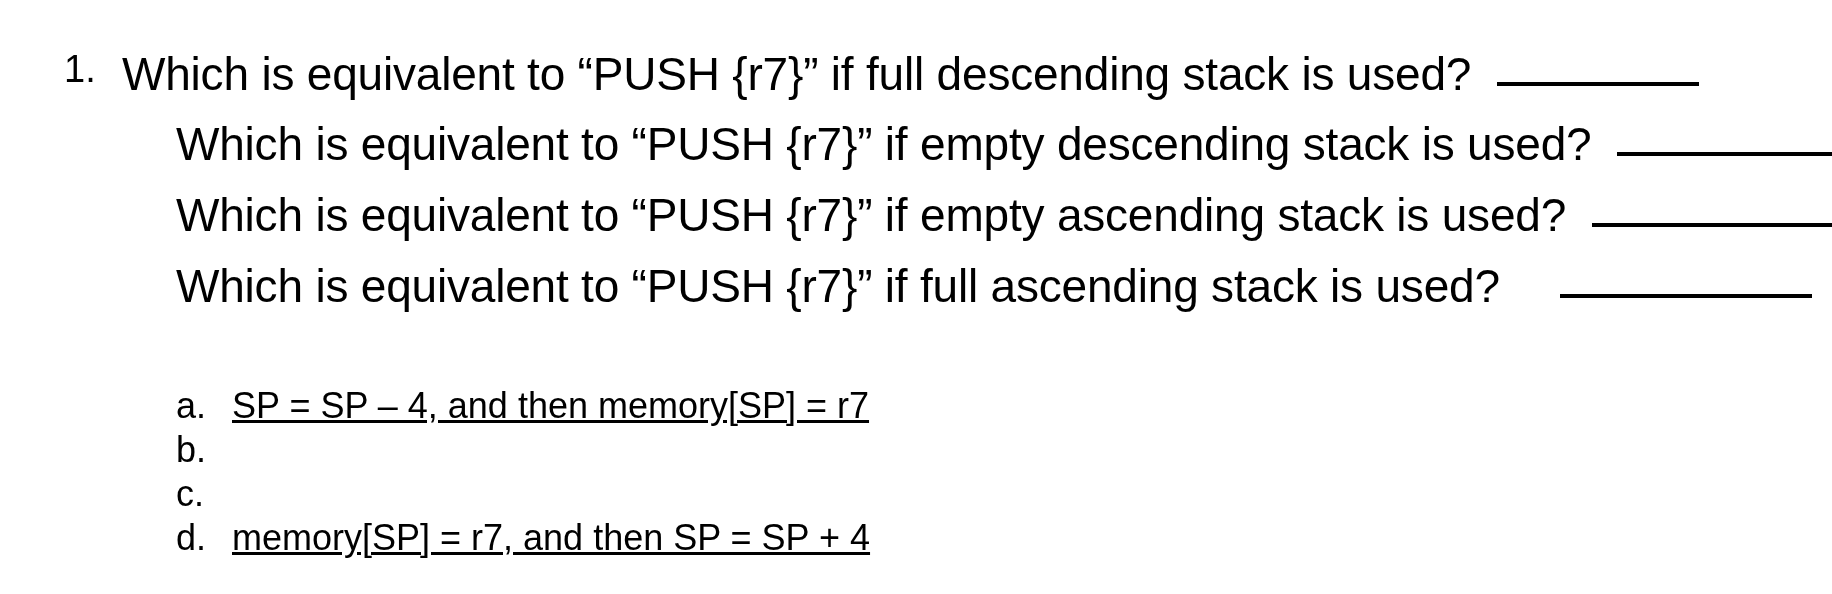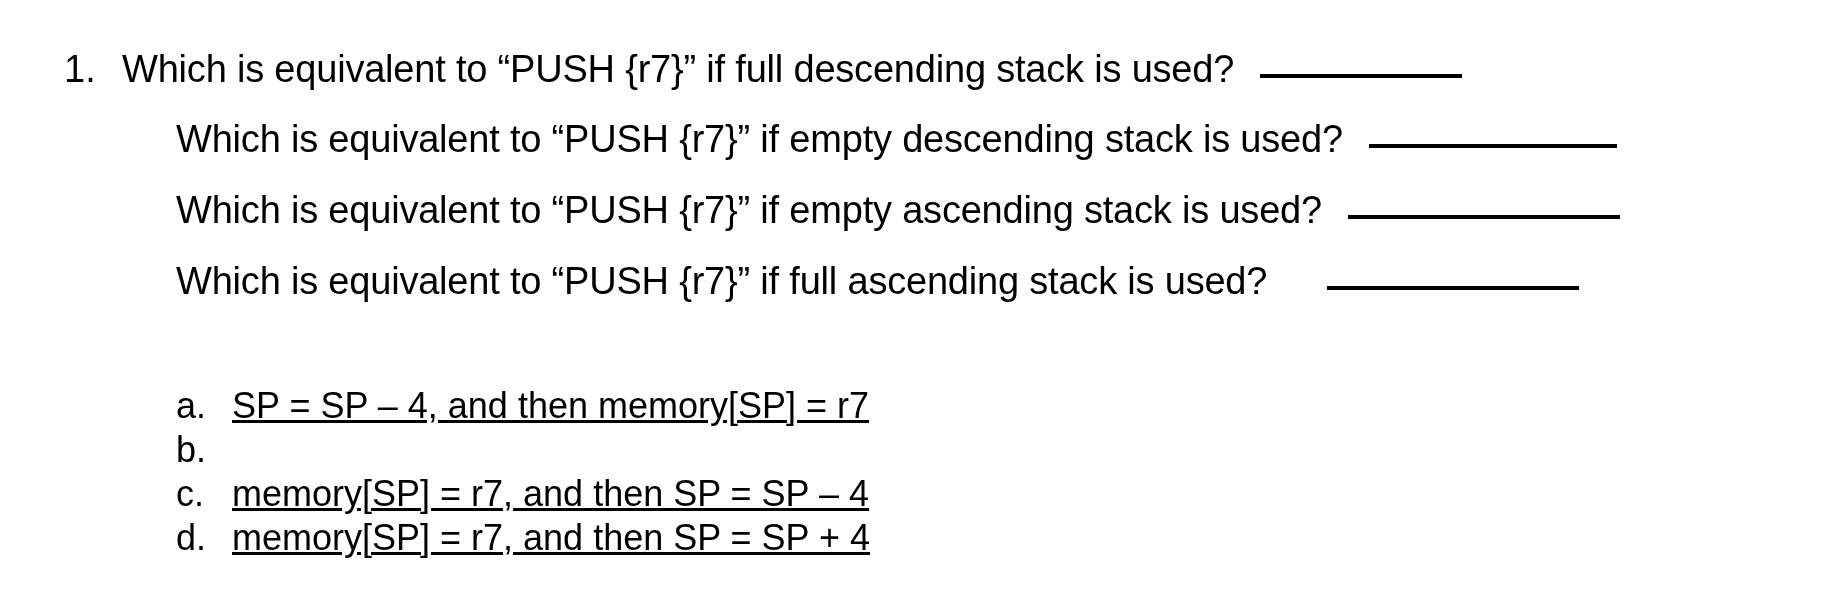--- a/index.html
+++ b/index.html
@@ -28,21 +28,21 @@
     left: 0;
     top: 0;
     width: 1832px;
   }
 
   .q-row {
     position: absolute;
     display: flex;
     align-items: baseline;
     white-space: nowrap;
-    font-size: 38px;
+    font-size: 46px;
     line-height: 1.05;
     letter-spacing: -0.2px;
   }
 
   .q-number {
     position: absolute;
     left: 64px;
     top: 50px;
     font-size: 38px;
     line-height: 1.05;
@@ -137,21 +137,20 @@
       <span class="option-letter">a.</span>
       <span class="option-text">SP = SP – 4, and then memory[SP] = r7</span>
     </div>
 
     <div class="option-row">
       <span class="option-letter">b.</span>
     </div>
 
     <div class="option-row">
       <span class="option-letter">c.</span>
-      <span class="option-text">memory[SP] = r7, and then SP = SP – 4</span>
     </div>
 
     <div class="option-row">
       <span class="option-letter">d.</span>
       <span class="option-text">memory[SP] = r7, and then SP = SP + 4</span>
     </div>
 
   </div>
 
 </div>

